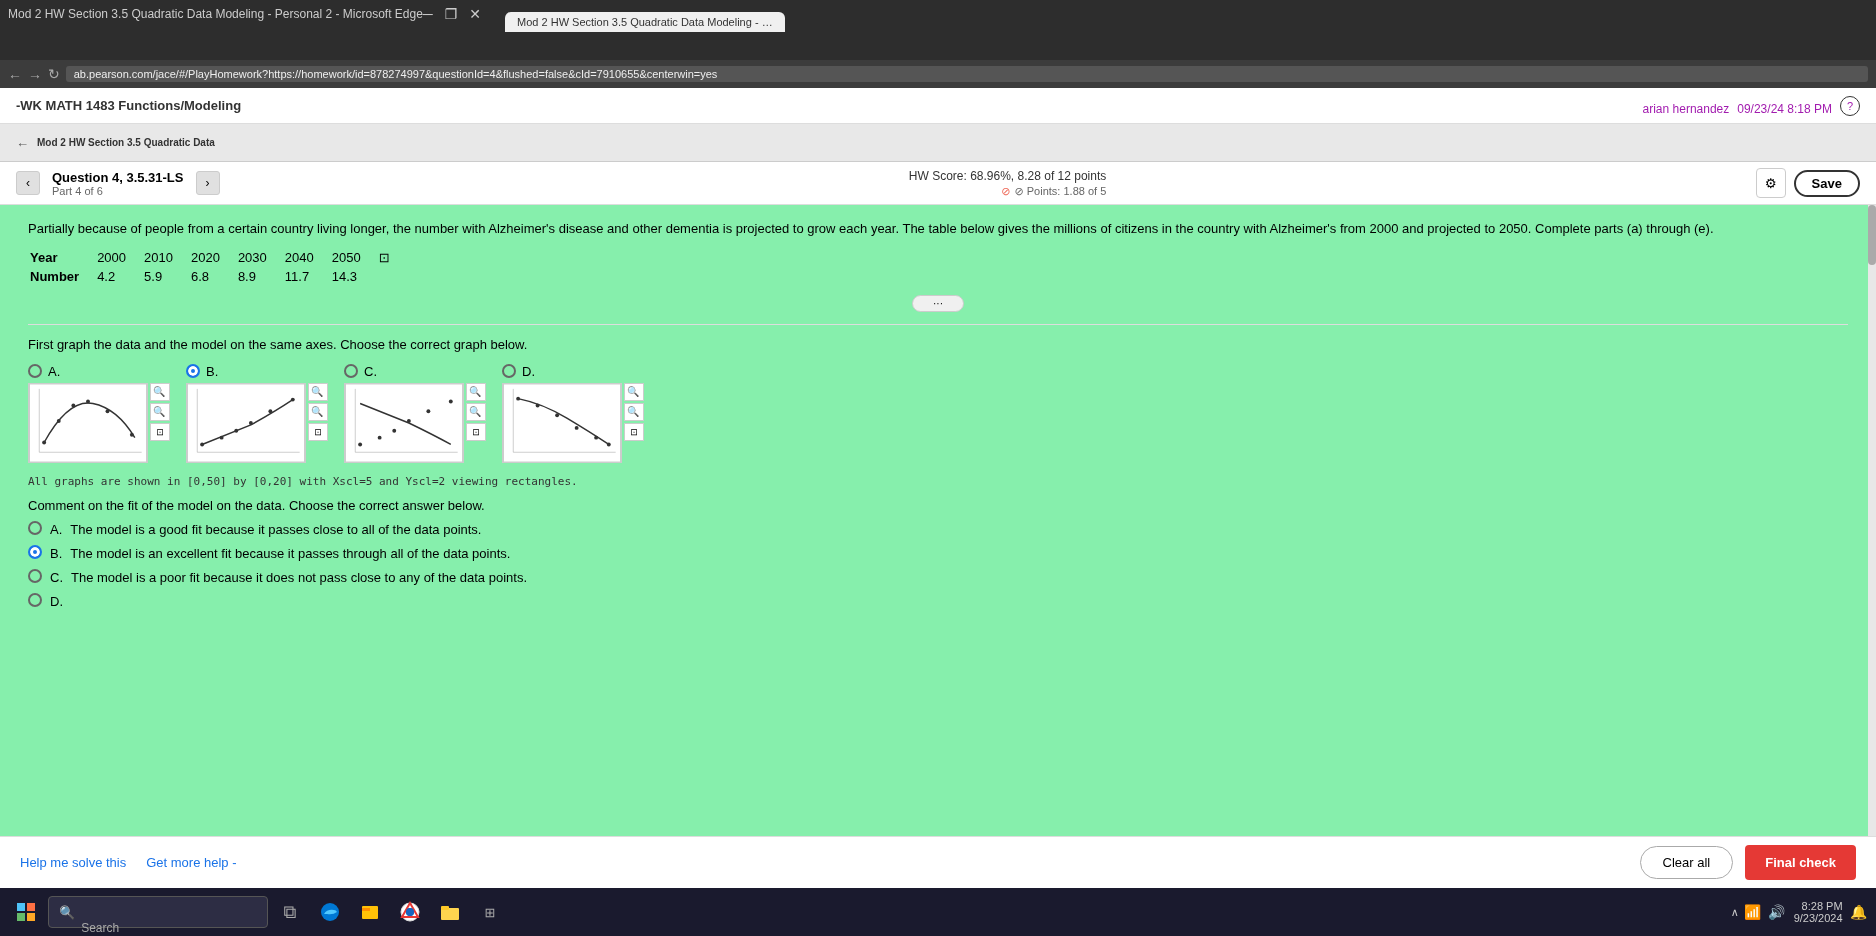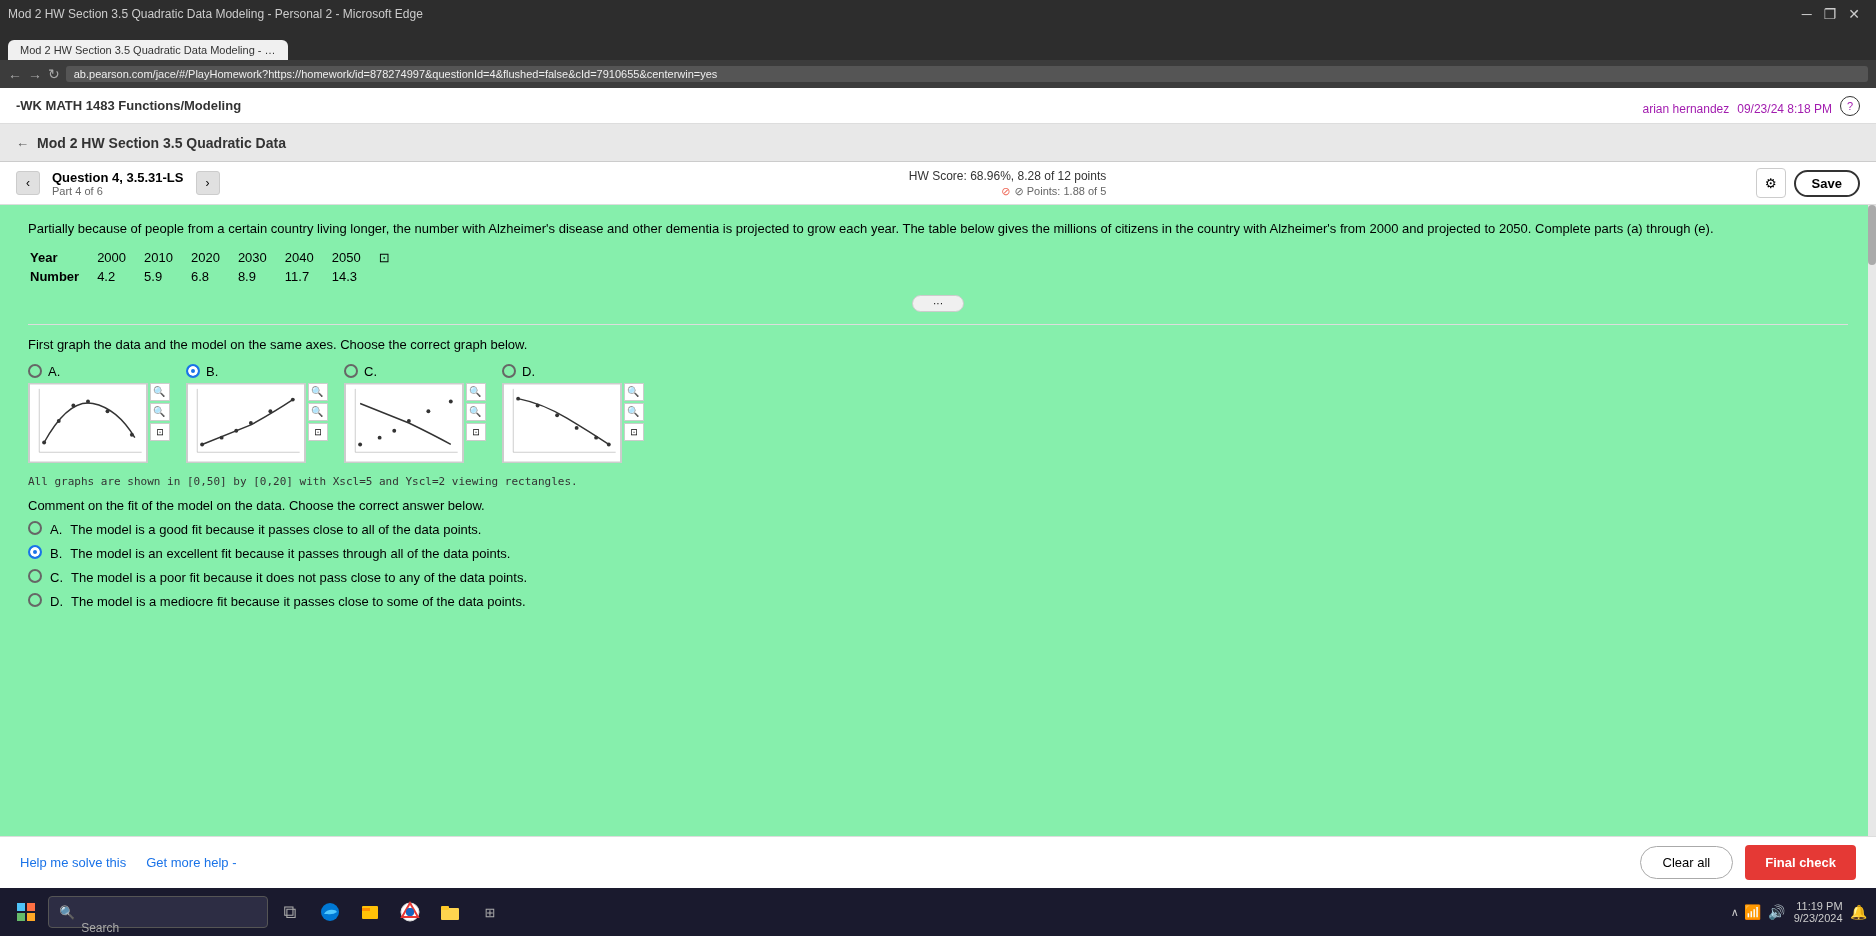--- a/index.html
+++ b/index.html
@@ -1,18 +1,18 @@
 <!DOCTYPE html>
 <html><head>
   <meta charset="utf-8">
   <style>
     * { box-sizing: border-box; margin: 0; padding: 0; }
     body { font-family: Arial, sans-serif; font-size: 13px; background: #c8a882; overflow: hidden; width: 1876px; height: 936px; }
 
-    .browser-chrome { background: #2d2d2d; height: 60px; display: flex; flex-direction: column; }
+    .browser-chrome { background: #2d2d2d; height: 60px; display: flex; }
     .title-bar { background: #2d2d2d; color: #ccc; font-size: 12px; padding: 4px 8px; display: flex; align-items: center; justify-content: space-between; height: 28px; }
     .title-bar-left { display: flex; align-items: center; gap: 8px; }
     .window-controls { display: flex; gap: 12px; align-items: center; padding-right: 8px; }
     .win-btn { color: #ccc; font-size: 14px; cursor: pointer; }
     .address-bar { background: #3c3c3c; height: 32px; display: flex; align-items: center; padding: 0 8px; gap: 8px; }
     .tab { background: #f0f0f0; color: #333; font-size: 11px; padding: 4px 12px; border-radius: 6px 6px 0 0; max-width: 280px; overflow: hidden; white-space: nowrap; text-overflow: ellipsis; }
     .address-input { background: #555; color: #eee; font-size: 11px; padding: 2px 8px; border-radius: 3px; flex: 1; border: none; outline: none; }
     .nav-arrow { background: #e0e0e0; border: 1px solid #ccc; width: 24px; height: 24px; display: flex; align-items: center; justify-content: center; cursor: pointer; font-size: 12px; border-radius: 3px; }
     .gear-btn { background: none; border: 1px solid #ccc; border-radius: 4px; width: 30px; height: 30px; cursor: pointer; display: flex; align-items: center; justify-content: center; }
     .save-btn { background: white; border: 2px solid #333; border-radius: 20px; padding: 4px 16px; font-size: 13px; font-weight: bold; cursor: pointer; }
@@ -85,21 +85,21 @@
     <div style="font-size:13px; font-weight:bold; color:#333;">-WK MATH 1483 Functions/Modeling</div>
     <div class="user-info">
       <span>arian hernandez</span>
       <span>09/23/24 8:18 PM</span>
       <div class="help-icon">?</div>
     </div>
   </div>
 
   <div style="background:#e8e8e8; border-bottom:1px solid #ccc; padding:0 16px; height:38px; display:flex; align-items:center;">
     <span style="font-size:13px; color:#555; margin-right:8px;">←</span>
-    <span style="font-size:14px; font-weight:bold; color:#333;">Mod 2 HW Section 3.5 Quadratic Data</span>
+    <span style="font-size:10px; font-weight:bold; color:#333;">Mod 2 HW Section 3.5 Quadratic Data</span>
   </div>
 
   <div style="background:white; border-bottom:1px solid #ddd; padding:6px 16px; display:flex; align-items:center; justify-content:space-between;">
     <div style="display:flex; align-items:center; gap:12px;">
       <button class="nav-arrow">‹</button>
       <div>
         <div style="font-size:13px; font-weight:bold;">Question 4, 3.5.31-LS</div>
         <div style="font-size:11px; color:#666;">Part 4 of 6</div>
       </div>
       <button class="nav-arrow">›</button>
@@ -294,21 +294,20 @@
         <span style="font-size:13px;">The model is an excellent fit because it passes through all of the data points.</span>
       </div>
       <div class="answer-option">
         <div class="radio-circle"></div>
         <span style="font-size:13px;">C.</span>
         <span style="font-size:13px;">The model is a poor fit because it does not pass close to any of the data points.</span>
       </div>
       <div class="answer-option">
         <div class="radio-circle"></div>
         <span style="font-size:13px;">D.</span>
-        <span style="font-size:13px;">The model is a mediocre fit because it passes close to some of the data points.</span>
       </div>
 
       <div style="height:20px;"></div>
 
     </div>
 
     <div style="position:absolute; right:0; top:0; width:8px; height:100%; background:#e8e8e8;">
       <div style="position:absolute; top:0; right:0; width:8px; height:60px; background:#aaa; border-radius:4px;"></div>
     </div>
   </div>
@@ -367,18 +366,18 @@
       </svg>
   </div>
   <div class="taskbar-icon" style="color:#aaa;">⊞</div>
   <div class="taskbar-right">
     <div class="sys-icons">
       <span style="font-size:11px; cursor:pointer;">∧</span>
       <span style="font-size:14px; cursor:pointer;">📶</span>
       <span style="font-size:14px; cursor:pointer;">🔊</span>
     </div>
     <div style="text-align:right;">
-      <div style="font-size:11px; color:#ccc;">11:19 PM</div>
+      <div style="font-size:11px; color:#ccc;">8:28 PM</div>
       <div style="font-size:11px; color:#ccc;">9/23/2024</div>
     </div>
     <span style="font-size:14px; cursor:pointer;">🔔</span>
   </div>
 </div>
 
 </body></html>

